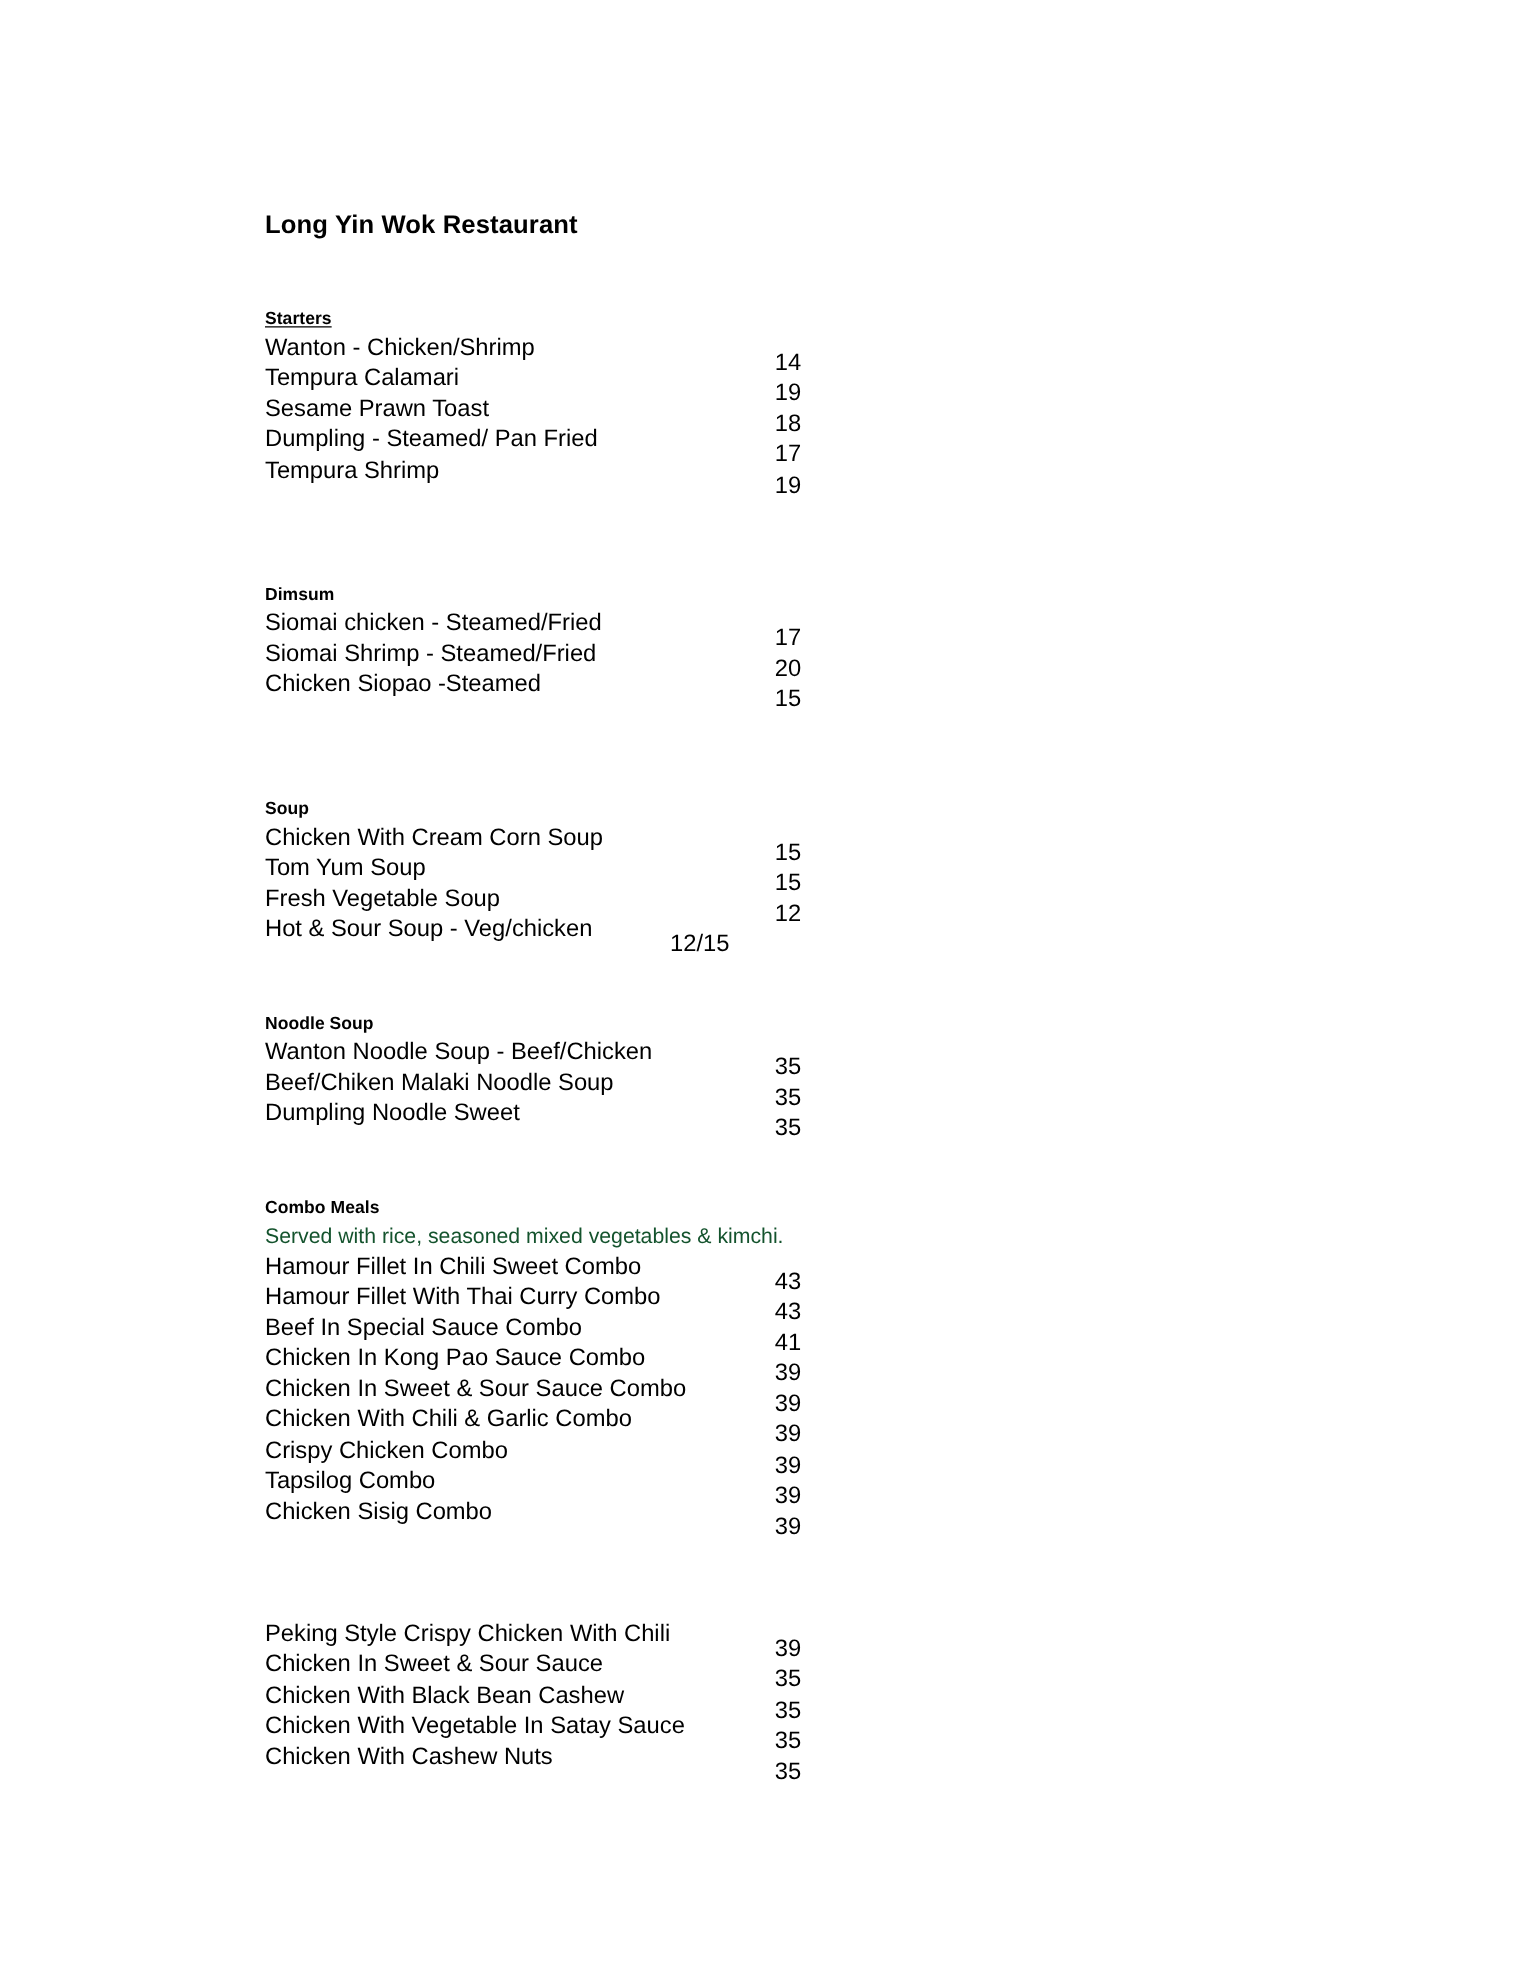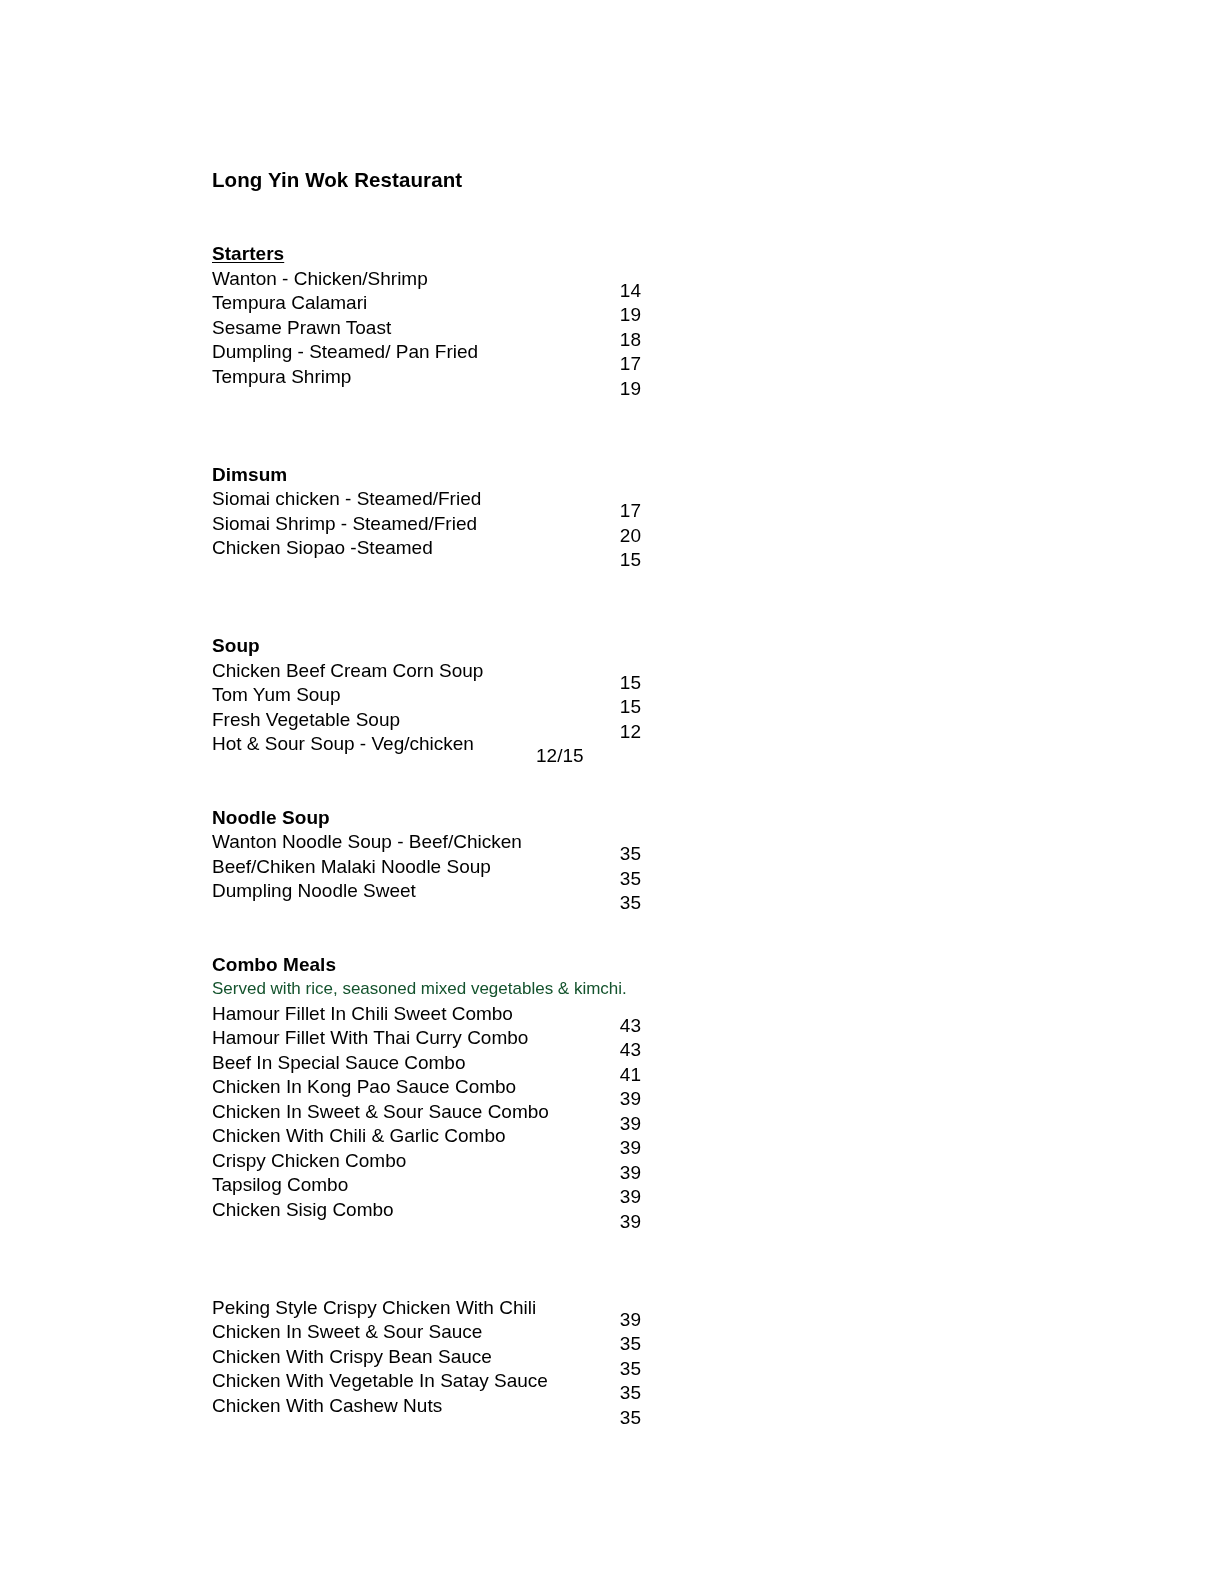--- a/index.html
+++ b/index.html
@@ -35,21 +35,21 @@
     font-size: 20.5px;
     font-weight: bold;
     line-height: 24px;
     letter-spacing: 0.1px;
     margin: 0;
   }
   .section {
     margin: 0;
   }
   .section-heading {
-    font-size: 19px;
+    font-size: 14px;
     font-weight: bold;
     line-height: 24.5px;
     letter-spacing: 0.05px;
     white-space: nowrap;
   }
   .section-heading.underlined {
     text-decoration: underline;
     text-underline-offset: 2px;
   }
   .section-note {
@@ -110,21 +110,21 @@
         <div class="spacer-lg"></div>
         <div class="section">
           <div class="section-heading">Dimsum</div>
           <div class="item-row"><span class="item-name">Siomai chicken - Steamed/Fried</span><span class="item-price">17</span></div>
           <div class="item-row"><span class="item-name">Siomai Shrimp - Steamed/Fried</span><span class="item-price">20</span></div>
           <div class="item-row"><span class="item-name">Chicken Siopao -Steamed</span><span class="item-price">15</span></div>
         </div>
         <div class="spacer-lg"></div>
         <div class="section">
           <div class="section-heading">Soup</div>
-          <div class="item-row"><span class="item-name">Chicken Beef Cream Corn Soup</span><span class="item-price">15</span></div>
+          <div class="item-row"><span class="item-name">Chicken With Cream Corn Soup</span><span class="item-price">15</span></div>
           <div class="item-row"><span class="item-name">Tom Yum Soup</span><span class="item-price">15</span></div>
           <div class="item-row"><span class="item-name">Fresh Vegetable Soup</span><span class="item-price">12</span></div>
           <div class="item-row"><span class="item-name">Hot &amp; Sour Soup - Veg/chicken</span><span class="item-price dual">12/15</span></div>
         </div>
         <div class="spacer-md"></div>
         <div class="section">
           <div class="section-heading">Noodle Soup</div>
           <div class="item-row"><span class="item-name">Wanton Noodle Soup - Beef/Chicken</span><span class="item-price">35</span></div>
           <div class="item-row"><span class="item-name">Beef/Chiken Malaki Noodle Soup</span><span class="item-price">35</span></div>
           <div class="item-row"><span class="item-name">Dumpling Noodle Sweet</span><span class="item-price">35</span></div>
@@ -140,20 +140,20 @@
           <div class="item-row"><span class="item-name">Chicken In Sweet &amp; Sour Sauce Combo</span><span class="item-price">39</span></div>
           <div class="item-row"><span class="item-name">Chicken With Chili &amp; Garlic Combo</span><span class="item-price">39</span></div>
           <div class="item-row"><span class="item-name">Crispy Chicken Combo</span><span class="item-price">39</span></div>
           <div class="item-row"><span class="item-name">Tapsilog Combo</span><span class="item-price">39</span></div>
           <div class="item-row"><span class="item-name">Chicken Sisig Combo</span><span class="item-price">39</span></div>
         </div>
         <div class="spacer-lg"></div>
         <div class="section">
           <div class="item-row"><span class="item-name">Peking Style Crispy Chicken With Chili</span><span class="item-price">39</span></div>
           <div class="item-row"><span class="item-name">Chicken In Sweet &amp; Sour Sauce</span><span class="item-price">35</span></div>
-          <div class="item-row"><span class="item-name">Chicken With Crispy Bean Sauce</span><span class="item-price">35</span></div>
+          <div class="item-row"><span class="item-name">Chicken With Black Bean Cashew</span><span class="item-price">35</span></div>
           <div class="item-row"><span class="item-name">Chicken With Vegetable In Satay Sauce</span><span class="item-price">35</span></div>
           <div class="item-row"><span class="item-name">Chicken With Cashew Nuts</span><span class="item-price">35</span></div>
         </div>
       </div>
 
   </div>
 </div>
 
 </body></html>

